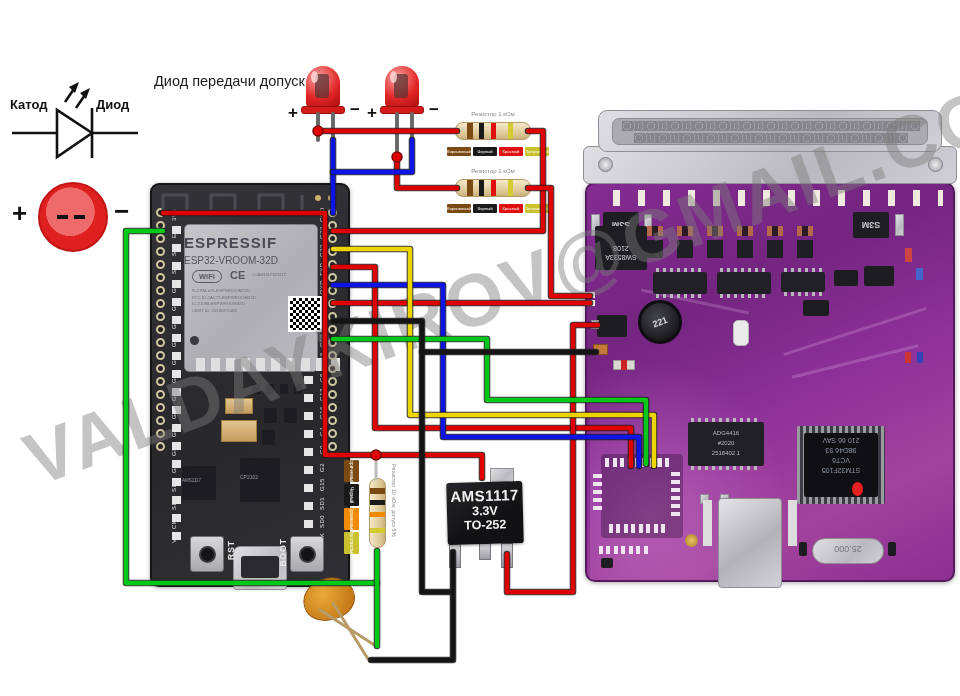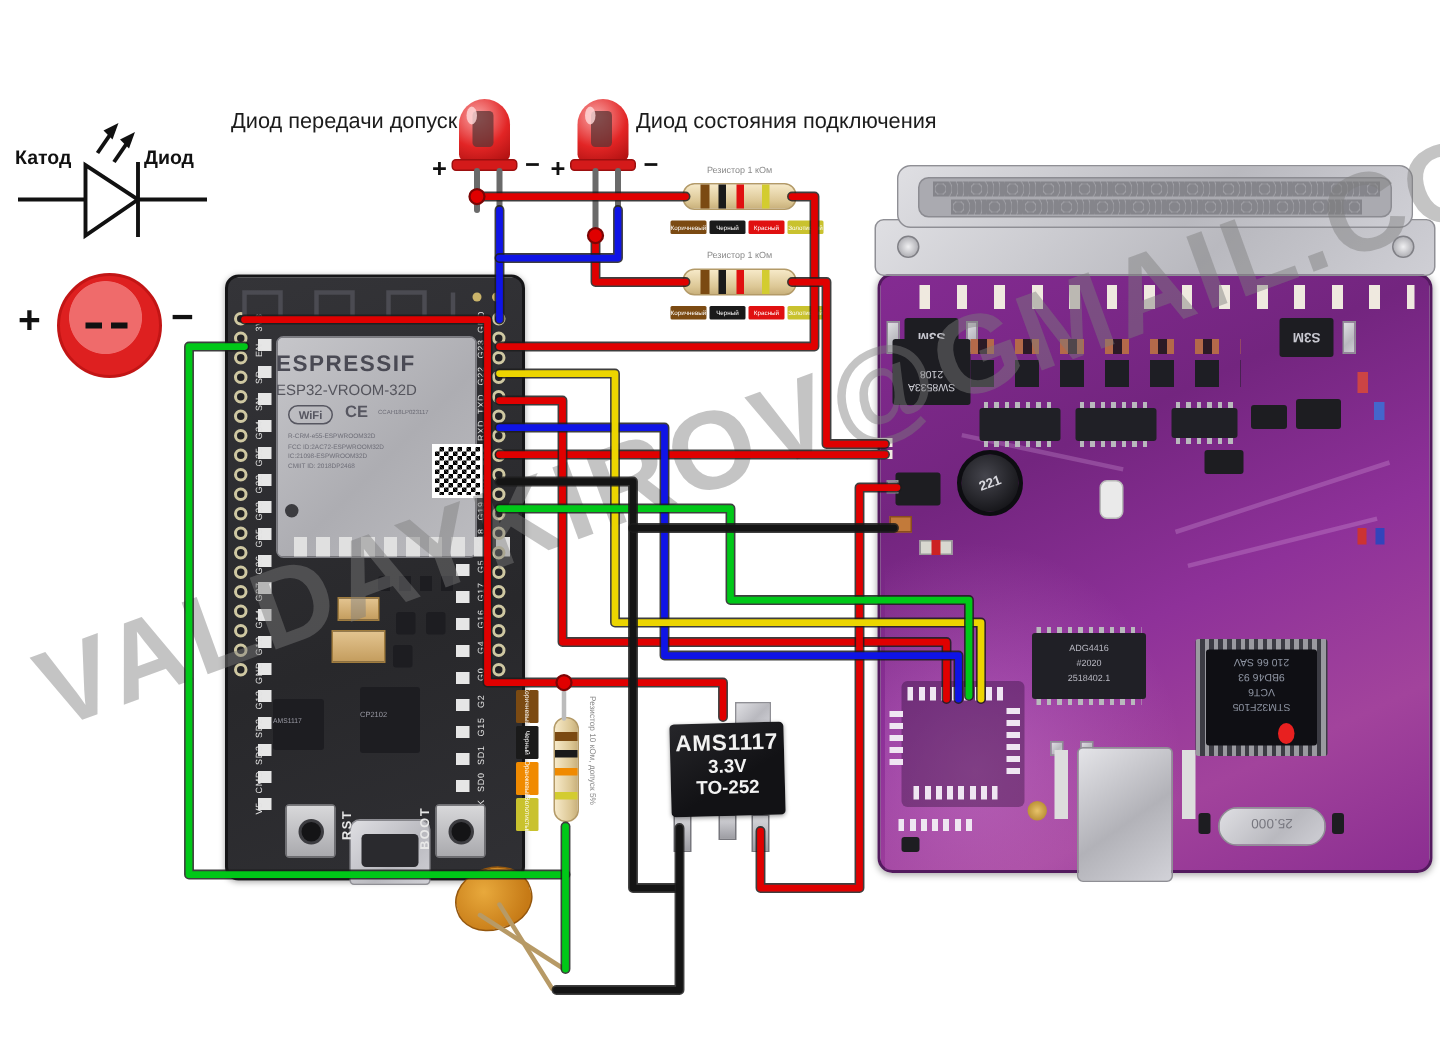--- a/index.html
+++ b/index.html
@@ -100,21 +100,20 @@
   <div class="abs legendlbl" style="left:10px;top:97px">Катод</div>
   <div class="abs legendlbl" style="left:96px;top:97px">Диод</div>
 
   <div class="abs ledtop" style="left:38px;top:182px"></div>
   <div class="abs dash" style="left:57px;top:215px"></div>
   <div class="abs dash" style="left:74px;top:215px"></div>
   <div class="abs pmbig" style="left:12px;top:198px">+</div>
   <div class="abs pmbig" style="left:114px;top:196px">−</div>
 
   <div class="abs toplabel" style="left:154px;top:73px">Диод передачи допуск</div>
-  <div class="abs toplabel" style="left:424px;top:73px">Диод состояния подключения</div>
 
   <div class="abs dome" style="left:306px;top:66px">
       <u></u>
       <s></s>
     </div>
   <div class="abs flange" style="left:301px;top:106px;width:44px"></div>
   <div class="abs dome" style="left:385px;top:66px">
       <u></u>
       <s></s>
     </div>

